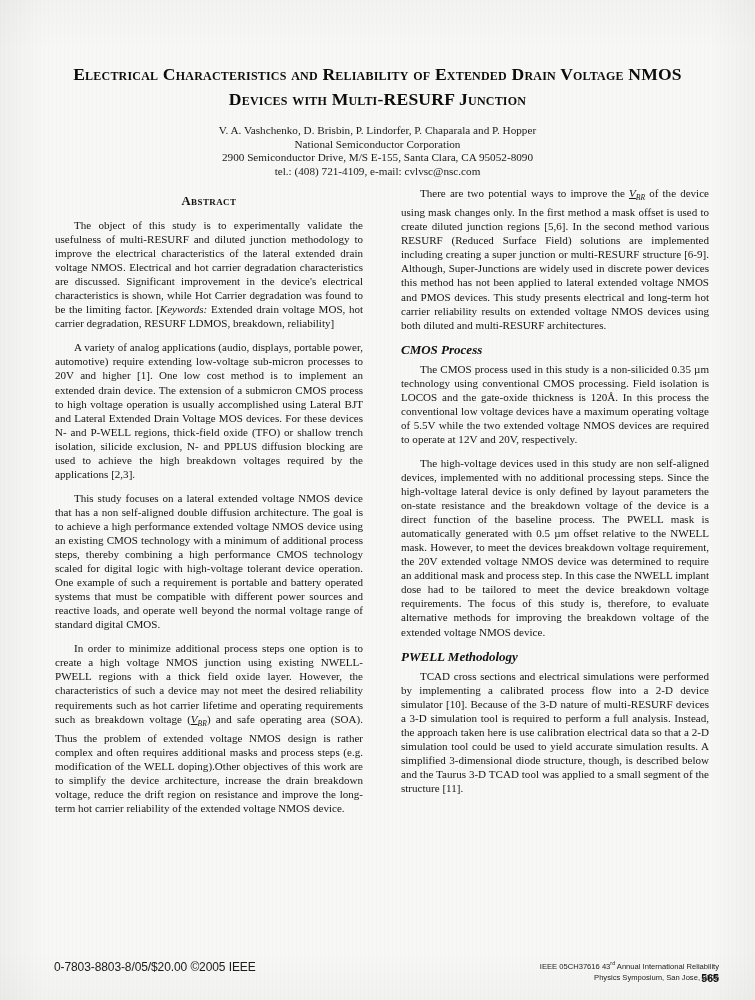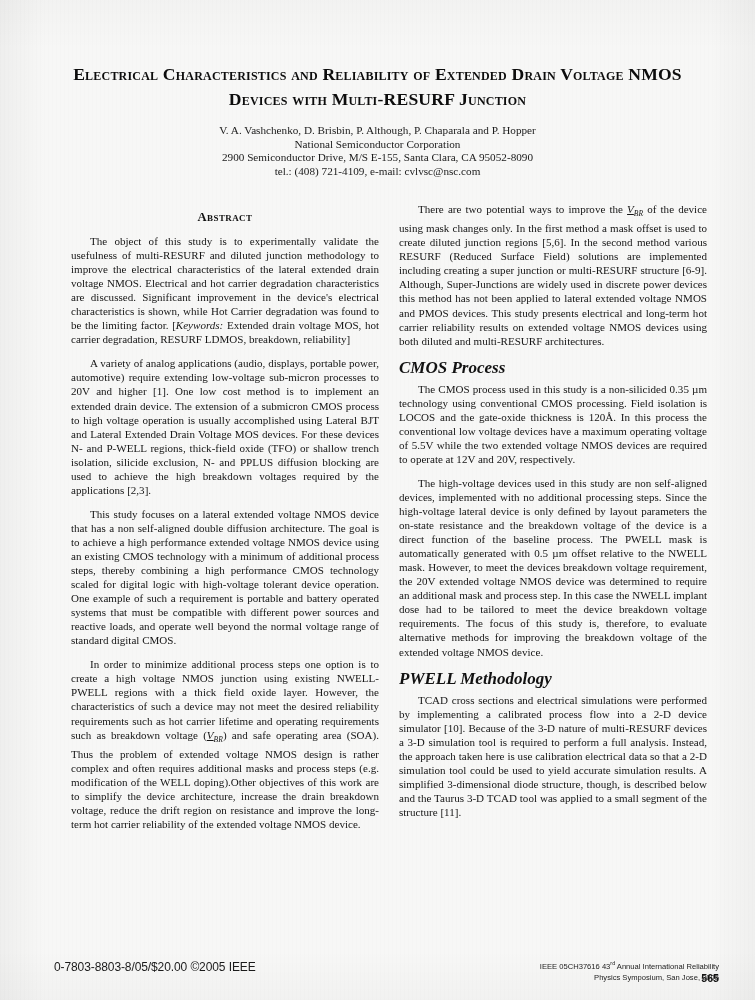--- a/index.html
+++ b/index.html
@@ -71,42 +71,41 @@
     font-size: 11.2px;
     line-height: 13.6px;
     color: #1a1a1a;
   }
   .contact .email {
   }
 
   
   .columns {
     position: absolute;
-    top: 202px;
+    top: 186px;
     left: 9px;
     width: 654px;
     display: flex;
-    gap: 20px;
-    margin-left: 16px;
+    gap: 38px;
   }
   .col {
     width: 308px;
   }
   .sec-head {
     text-align: center;
     font-size: 12.6px;
     font-variant: small-caps;
     letter-spacing: .4px;
     margin: 0 0 9px 0;
     padding-top: 8px;
     color: #101010;
   }
   .sec-head.tight { padding-top: 14px; }
   .subsec-head {
-    font-size: 17px;
+    font-size: 13px;
     font-style: italic;
     margin: 10px 0 4px 0;
     color: #121212;
   }
   p.body {
     margin: 0 0 10px 0;
     font-size: 11.05px;
     line-height: 14.05px;
     text-align: justify;
     text-indent: 19px;
@@ -168,21 +167,21 @@
 </style>
 </head>
 <body>
 
 <div class="page">
 
   <div class="content">
 
     <div class="title-block">
       <h1 class="paper-title">Electrical Characteristics and Reliability of Extended Drain Voltage NMOS Devices with Multi-RESURF Junction</h1>
-      <div class="authors">V. A. Vashchenko, D. Brisbin, P. Although, P. Chaparala and P. Hopper</div>
+      <div class="authors">V. A. Vashchenko, D. Brisbin, P. Lindorfer, P. Chaparala and P. Hopper</div>
       <div class="affiliation">National Semiconductor Corporation</div>
       <div class="address">2900 Semiconductor Drive, M/S E-155, Santa Clara, CA 95052-8090</div>
       <div class="contact">
         <span>tel.: (408) 721-4109, e-mail: </span><span class="email">cvlvsc@nsc.com</span>
       </div>
     </div>
 
     <div class="columns">
 
       <div class="col">

